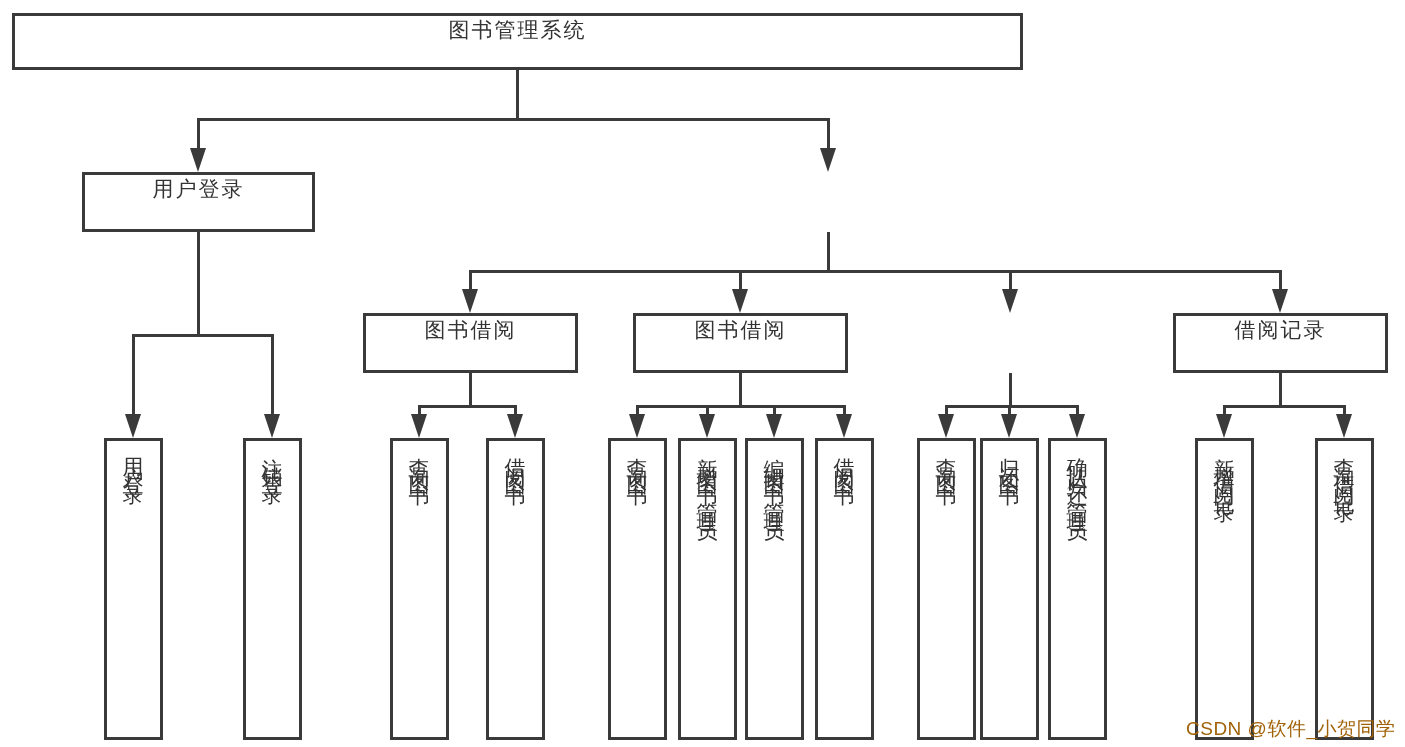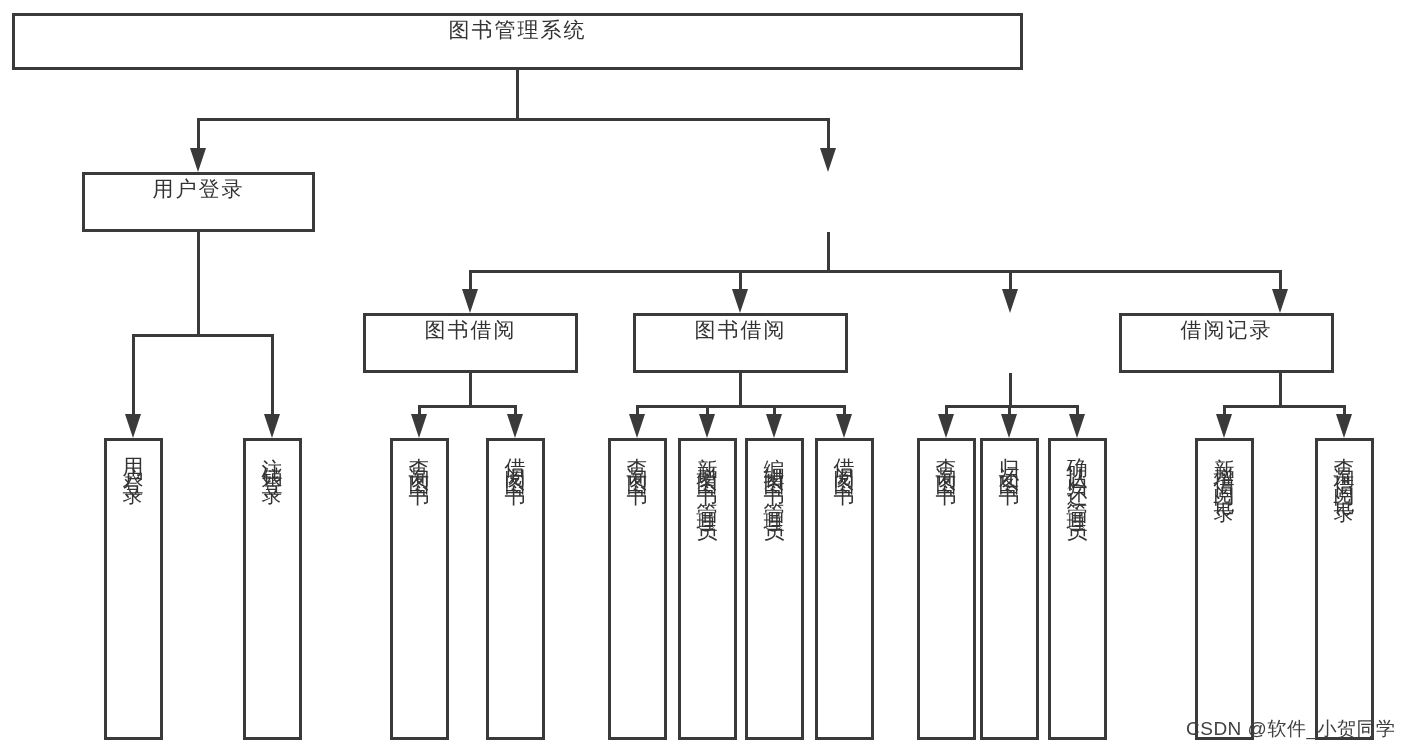--- a/index.html
+++ b/index.html
@@ -18,21 +18,21 @@
   }
   .vl{position:absolute;width:3px;background:#3a3a3a;}
   .hl{position:absolute;height:3px;background:#3a3a3a;}
   .tri{
     position:absolute;width:0;height:0;
     border-left:8px solid transparent;border-right:8px solid transparent;
     border-top:24px solid #3a3a3a;
   }
   .watermark{
     position:absolute;left:1186px;top:716px;z-index:10;
-    font-size:19px;color:#404040;white-space:nowrap;letter-spacing:0.5px;
+    font-size:19px;color:#a16207;white-space:nowrap;letter-spacing:0.5px;
   }
 </style>
 </head>
 <body>
 
 <div class="canvas">
 
   <div class="box" style="left:12px;top:13px;width:1011px;height:57px;">
     <span class="hlabel">图书管理系统</span>
   </div>
@@ -65,21 +65,21 @@
   <div class="tri" style="left:1002px;top:289px;"></div>
   <div class="vl" style="left:1279px;top:270px;height:21px;"></div>
   <div class="tri" style="left:1272px;top:289px;"></div>
 
   <div class="box" style="left:363px;top:313px;width:215px;height:60px;">
     <span class="hlabel">图书借阅</span>
   </div>
   <div class="box" style="left:633px;top:313px;width:215px;height:60px;">
     <span class="hlabel">图书借阅</span>
   </div>
-  <div class="box" style="left:1119px;top:313px;width:215px;height:60px;">
+  <div class="box" style="left:1173px;top:313px;width:215px;height:60px;">
     <span class="hlabel">借阅记录</span>
   </div>
 
   <div class="vl" style="left:469px;top:373px;height:35px;"></div>
   <div class="hl" style="left:418px;top:405px;width:99px;"></div>
   <div class="vl" style="left:418px;top:405px;height:11px;"></div>
   <div class="tri" style="left:411px;top:414px;"></div>
   <div class="vl" style="left:514px;top:405px;height:11px;"></div>
   <div class="tri" style="left:507px;top:414px;"></div>
 

